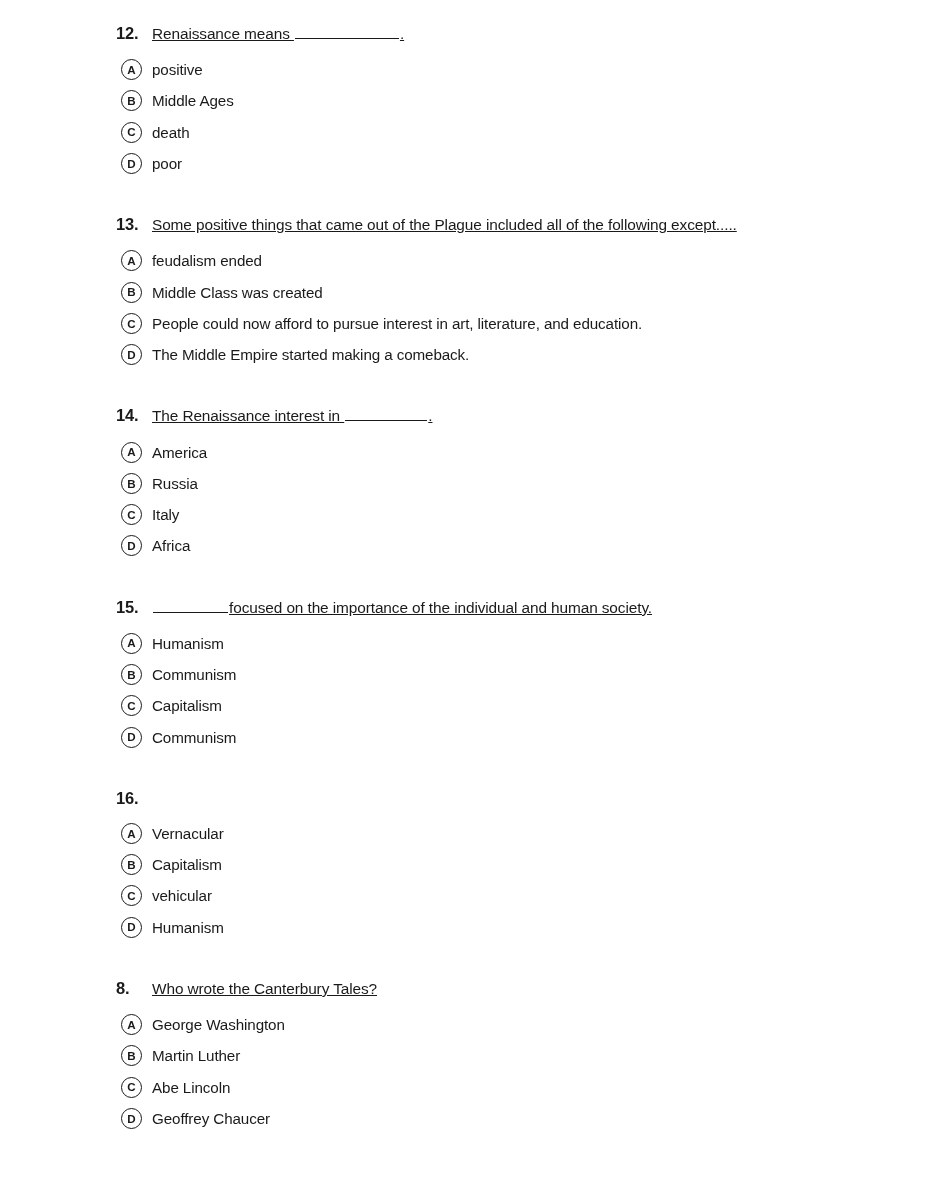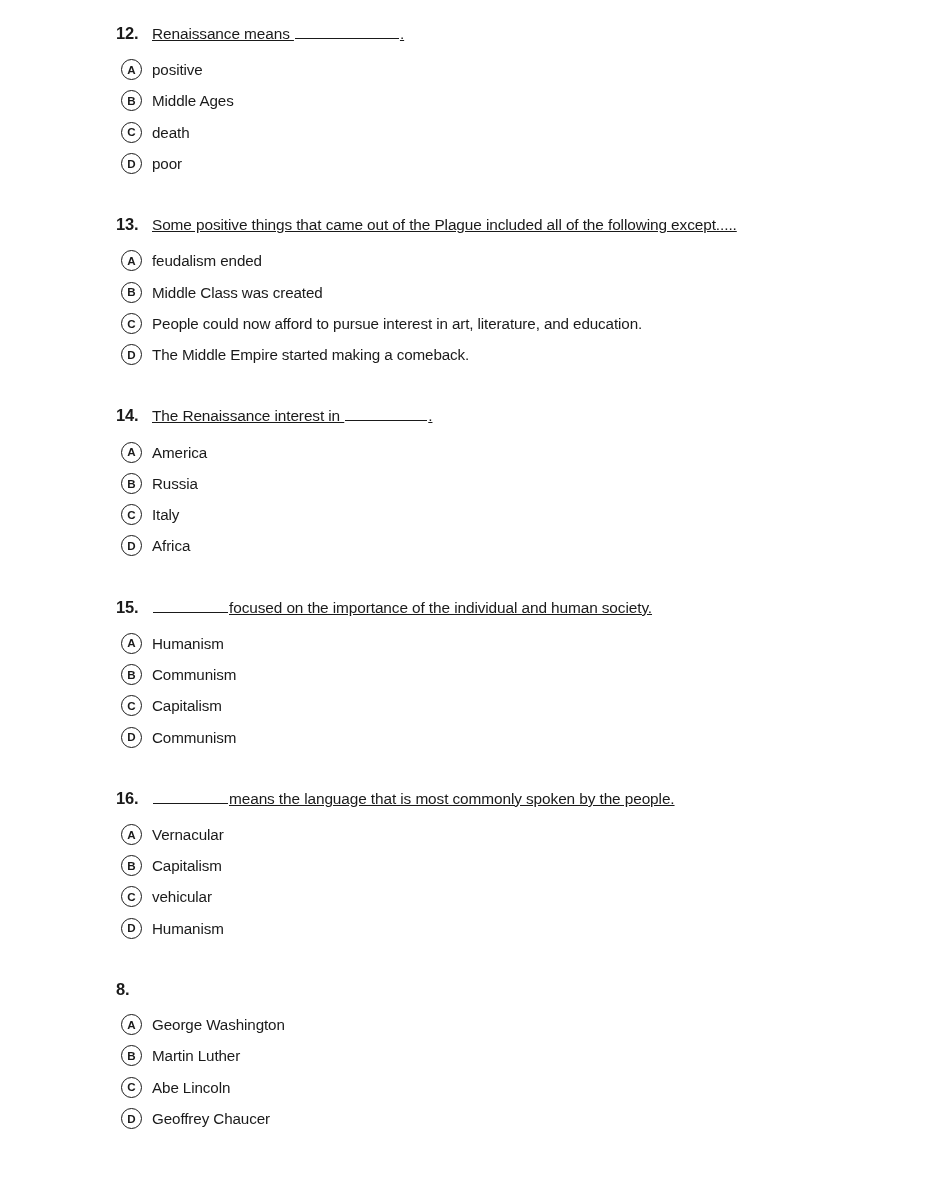--- a/index.html
+++ b/index.html
@@ -230,21 +230,20 @@
             <span class="opt-marker">
               <span class="opt-circle">D</span>
             </span>
             <span class="opt-text">Communism</span>
           </li>
         </ul>
       </div>
       <div class="question-block">
         <div class="q-head">
           <div class="q-num">16.</div>
-          <div class="q-text"><span></span><span class="blank w-sm"></span><span>means the language that is most commonly spoken by the people.</span></div>
         </div>
         <ul class="options">
           <li class="option-row">
             <span class="opt-marker">
               <span class="opt-circle">A</span>
             </span>
             <span class="opt-text">Vernacular</span>
           </li>
           <li class="option-row">
             <span class="opt-marker">
@@ -262,20 +261,21 @@
             <span class="opt-marker">
               <span class="opt-circle">D</span>
             </span>
             <span class="opt-text">Humanism</span>
           </li>
         </ul>
       </div>
       <div class="question-block">
         <div class="q-head">
           <div class="q-num">8.</div>
+          <div class="q-text"><span>Who wrote the Canterbury Tales?</span><span></span></div>
         </div>
         <ul class="options">
           <li class="option-row">
             <span class="opt-marker">
               <span class="opt-circle">A</span>
             </span>
             <span class="opt-text">George Washington</span>
           </li>
           <li class="option-row">
             <span class="opt-marker">

